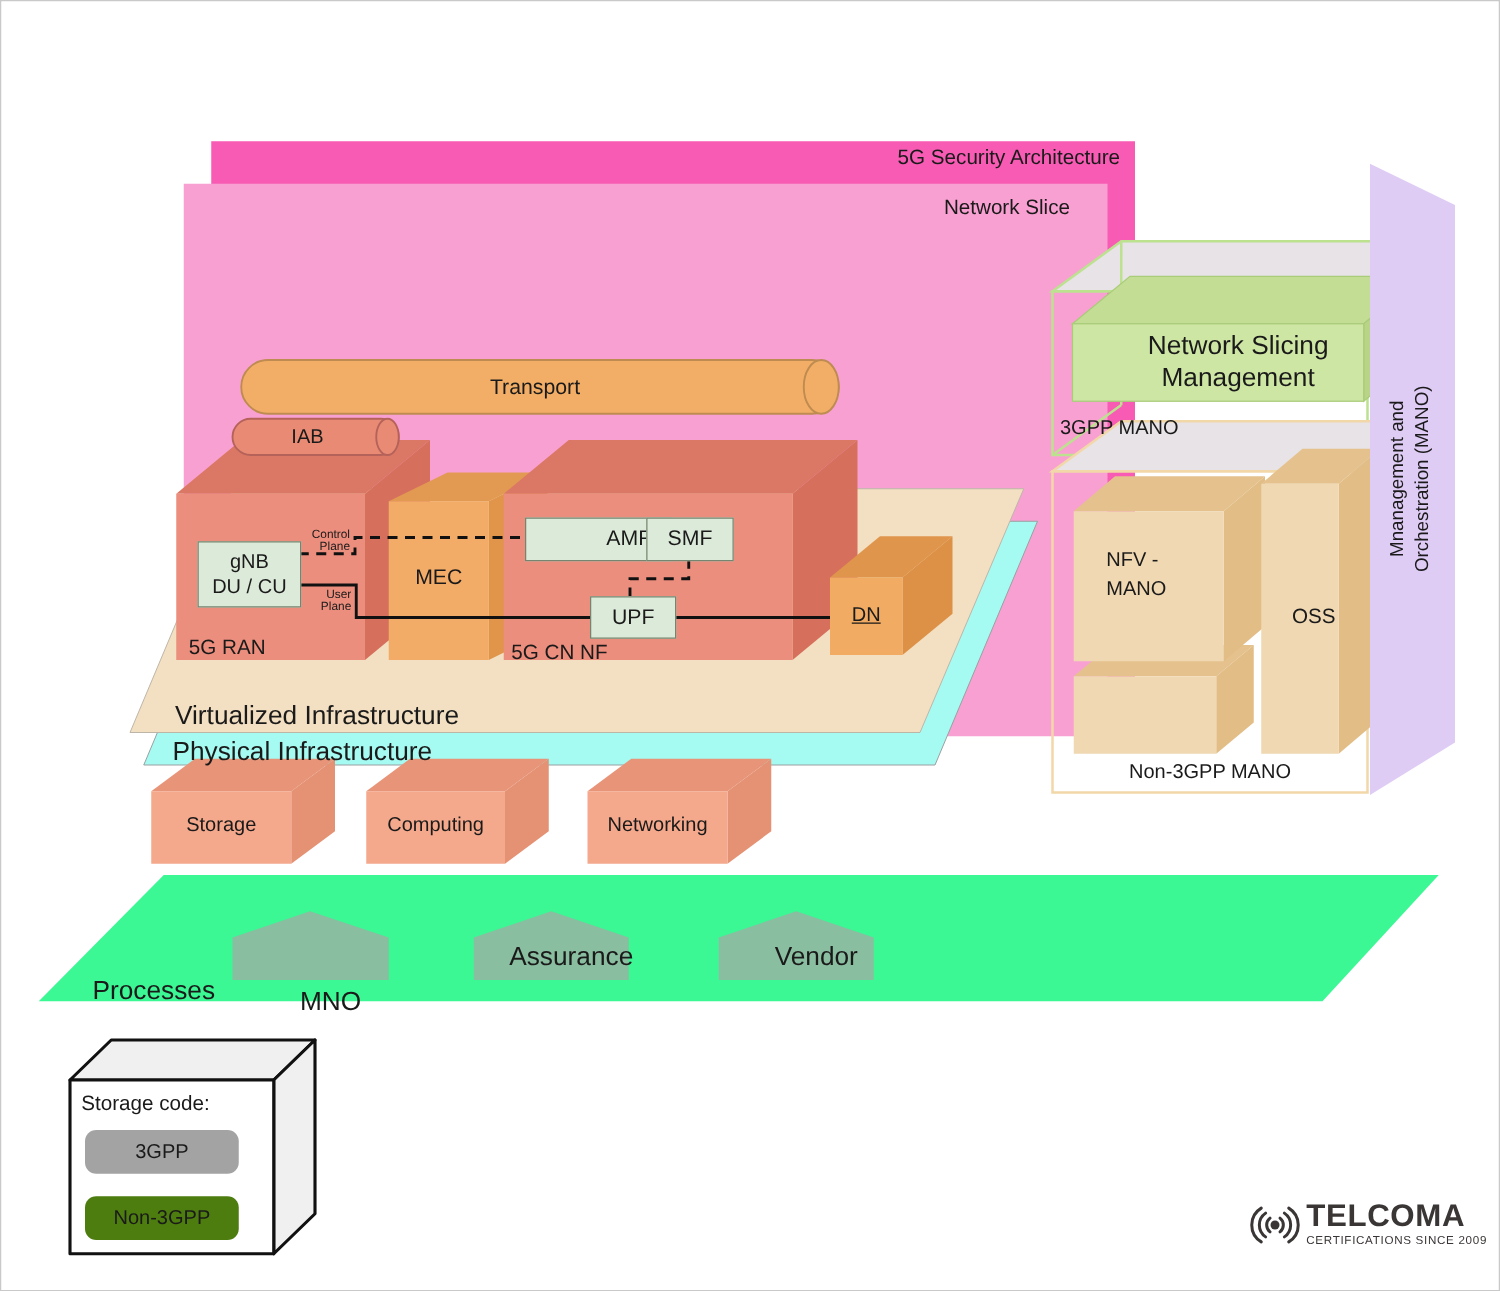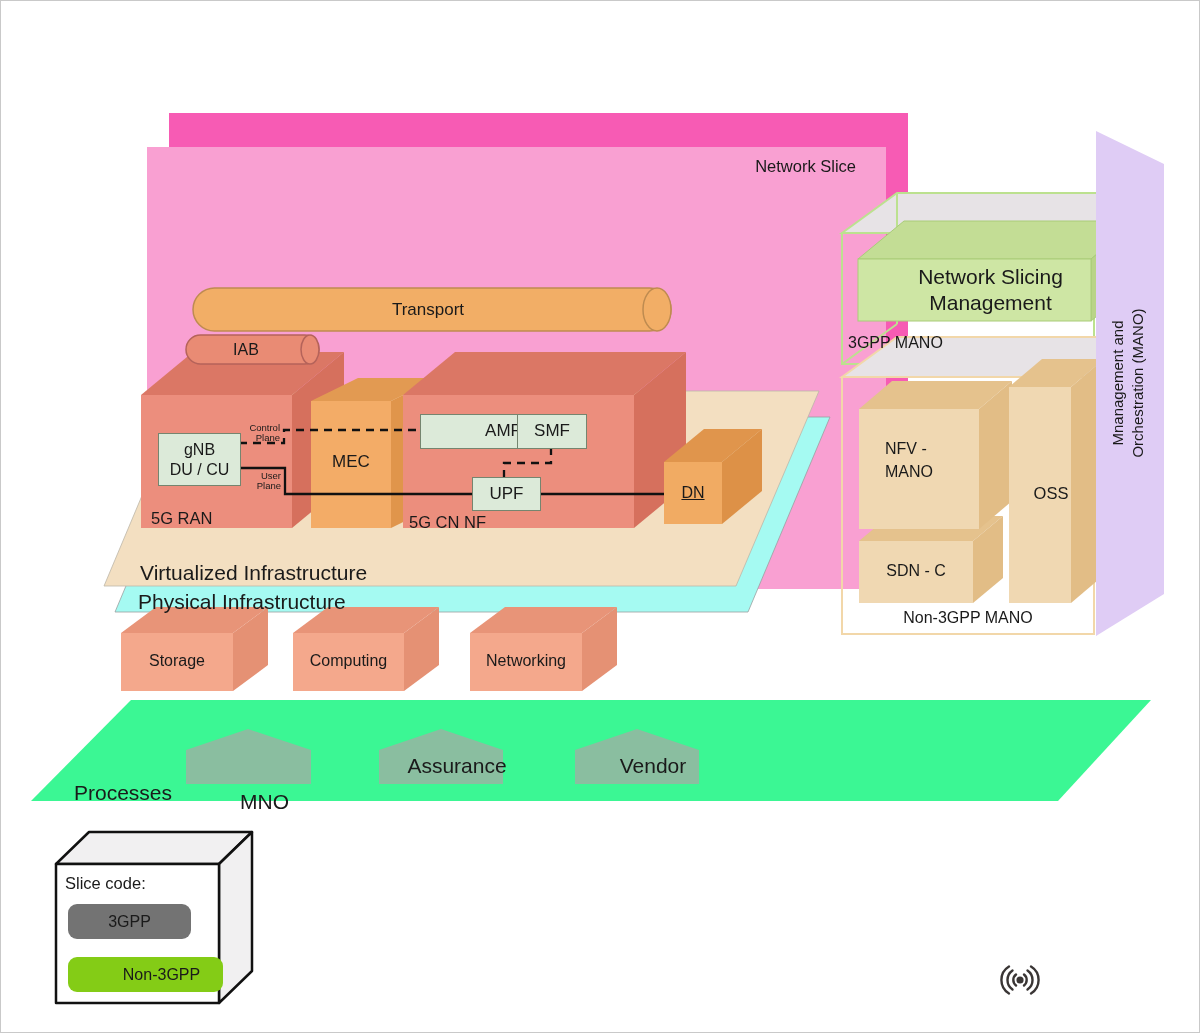--- a/index.html
+++ b/index.html
@@ -19,22 +19,22 @@
   .tiny{font-size:9.5px;line-height:1.1;}
   .mint{
     position:absolute;background:#dcead9;border:1.5px solid #75856f;
     display:flex;align-items:center;justify-content:center;text-align:center;
     font-size:17px;line-height:1.2;white-space:pre-line;
   }
   .pill{
     position:absolute;border-radius:9px;display:flex;align-items:center;
     justify-content:center;font-size:16px;
   }
-  .pill-3gpp{background:#737373;}
-  .pill-non3gpp{background:#84cc16;padding-left:32px;}
+  .pill-3gpp{background:#a3a3a3;}
+  .pill-non3gpp{background:#4d7c0f;}
   .rot{
     position:absolute;transform:rotate(-90deg);transform-origin:center center;
     text-align:center;font-size:15px;line-height:1.3;white-space:pre-line;
   }
   .logo-name{font-size:25px;font-weight:700;color:#3a3635;letter-spacing:.5px;line-height:1;}
   .logo-tag{font-size:9.3px;color:#3a3635;letter-spacing:.55px;line-height:1;margin-top:2px;}
 </style>
 </head>
 <body>
 
@@ -156,20 +156,21 @@
       <path d="M1015 973.5 A7 7 0 0 0 1015 984.5"></path>
       <path d="M1011.5 969.5 A11.5 11.5 0 0 0 1011.5 988.5"></path>
       <path d="M1008 965.5 A15.8 15.8 0 0 0 1008 992.5"></path>
       <path d="M1023 973.5 A7 7 0 0 1 1023 984.5"></path>
       <path d="M1026.5 969.5 A11.5 11.5 0 0 1 1026.5 988.5"></path>
       <path d="M1030 965.5 A15.8 15.8 0 0 1 1030 992.5"></path>
     </g>
   </svg>
 
 
+  <div class="lbl big right" style="left:600px;top:115px;width:295px;">5G Security Architecture</div>
 
   <div class="lbl big right" style="left:560px;top:155px;width:295px;">Network Slice</div>
 
   <div class="lbl big ctr" style="left:192px;top:296px;width:470px;height:26px;font-size:17px;">Transport</div>
 
   <div class="lbl med ctr" style="left:185px;top:336px;width:120px;height:25px;">IAB</div>
 
   <div class="mint" style="left:157px;top:432px;width:81px;height:51px;font-size:16px;">gNB
 DU / CU</div>
 
@@ -212,29 +213,32 @@
   <div class="lbl sm ctr" style="left:574px;top:752px;width:124px;height:26px;">Vendor</div>
 
   <div class="lbl sm ctr" style="left:857px;top:261px;width:233px;height:56px;">Network Slicing
 Management</div>
 
   <div class="lbl med" style="left:847px;top:332px;">3GPP MANO</div>
 
   <div class="lbl med" style="left:884px;top:436px;line-height:1.45;">NFV -
 MANO</div>
 
-  <div class="lbl med ctr" style="left:858px;top:540px;width:114px;height:60px;">SDN - C</div>
 
   <div class="lbl big ctr" style="left:1008px;top:478px;width:84px;height:28px;">OSS</div>
 
   <div class="lbl med ctr" style="left:841px;top:605px;width:252px;height:24px;">Non-3GPP MANO</div>
 
   <div class="rot" style="left:909px;top:360px;width:440px;height:44px;">Mnanagement and
 Orchestration (MANO)</div>
 
-  <div class="lbl big" style="left:64px;top:872px;">Slice code:</div>
+  <div class="lbl big" style="left:64px;top:872px;">Storage code:</div>
 
   <div class="pill pill-3gpp" style="left:67px;top:903px;width:123px;height:35px;">3GPP</div>
 
   <div class="pill pill-non3gpp" style="left:67px;top:956px;width:123px;height:35px;">Non-3GPP</div>
 
+  <div style="position:absolute;left:1044px;top:960px;">
+    <div class="logo-name">TELCOMA</div>
+    <div class="logo-tag">CERTIFICATIONS SINCE 2009</div>
+  </div>
 
 </div>
 
 </body></html>

